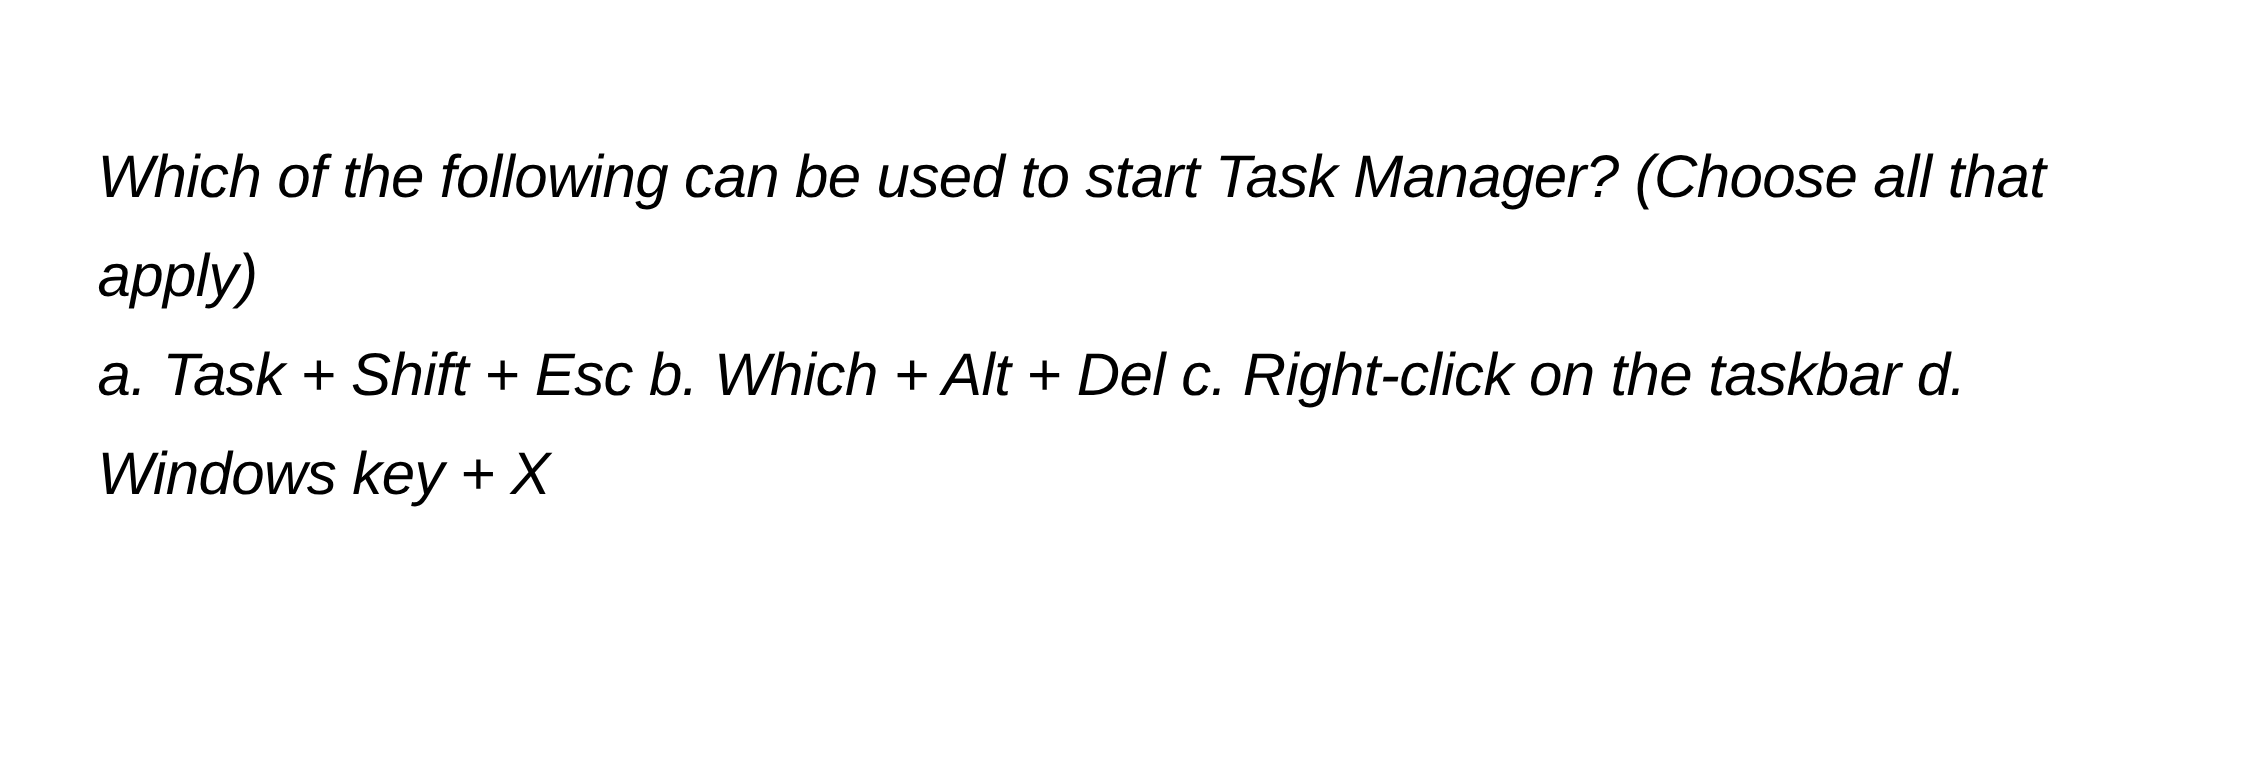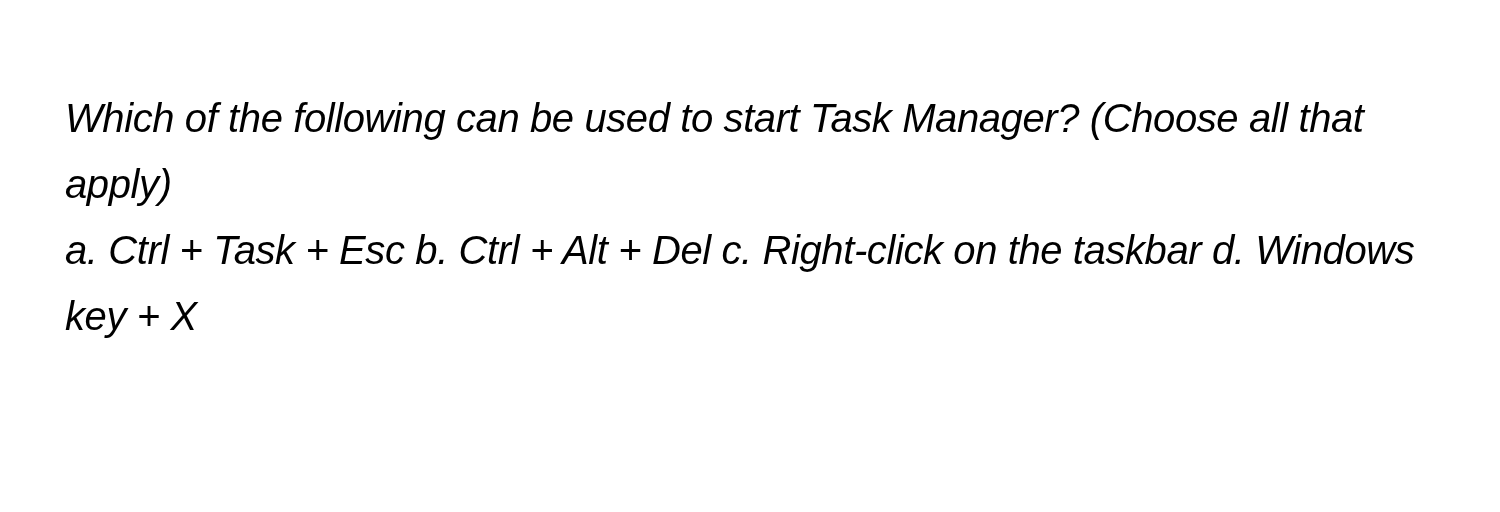--- a/index.html
+++ b/index.html
@@ -28,17 +28,17 @@
     .answer-option {
       display: inline;
     }
   </style>
 </head>
 <body>
 
 <div class="question-block">
   <div class="question-text">Which of the following can be used to start Task Manager? (Choose all that apply)</div>
   <br>
-  <span class="answer-option"><span>a.</span> <span>Ctrl + Task + Esc</span></span>
-  <span class="answer-option"><span>b.</span> <span>Ctrl + Alt + Del</span></span>
+  <span class="answer-option"><span>a.</span> <span>Task + Shift + Esc</span></span>
+  <span class="answer-option"><span>b.</span> <span>Which + Alt + Del</span></span>
   <span class="answer-option"><span>c.</span> <span>Right-click on the taskbar</span></span>
   <span class="answer-option"><span>d.</span> <span>Windows key + X</span></span>
 </div>
 
 </body></html>

